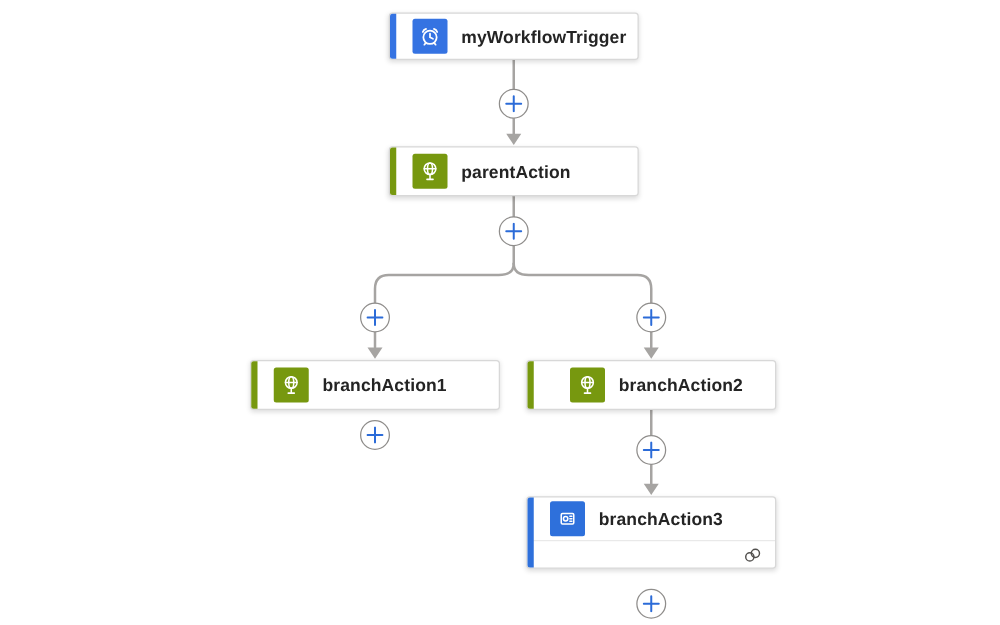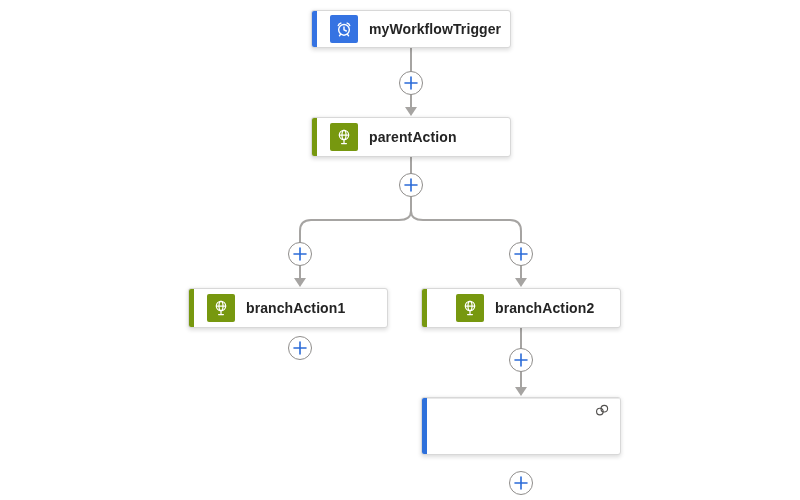--- a/index.html
+++ b/index.html
@@ -129,21 +129,21 @@
         <circle cx="12" cy="9.6" r="5.6"></circle>
         <ellipse cx="12" cy="9.6" rx="2.4" ry="5.6"></ellipse>
         <path d="M6.5 9.6 H17.5"></path>
         <path d="M12 15.2 V19.2"></path>
         <path d="M9.1 19.8 H14.9"></path>
       </svg>
     </div>
     <span class="node-label">parentAction</span>
   </div>
 
-  <div class="node" style="left:188px; top:288px; width:200px; height:40px;">
+  <div class="node" style="left:200px; top:288px; width:200px; height:40px;">
     <div class="accent" style="background-color: rgb(119, 152, 15);"></div>
     <div class="op-icon" style="background-color: rgb(119, 152, 15);">
       <svg width="20" height="20" viewBox="0 0 24 24" fill="none" stroke="#ffffff" stroke-width="1.5" stroke-linecap="round">
         <circle cx="12" cy="9.6" r="5.6"></circle>
         <ellipse cx="12" cy="9.6" rx="2.4" ry="5.6"></ellipse>
         <path d="M6.5 9.6 H17.5"></path>
         <path d="M12 15.2 V19.2"></path>
         <path d="M9.1 19.8 H14.9"></path>
       </svg>
     </div>
@@ -159,20 +159,32 @@
         <path d="M6.5 9.6 H17.5"></path>
         <path d="M12 15.2 V19.2"></path>
         <path d="M9.1 19.8 H14.9"></path>
       </svg>
     </div>
     <span class="node-label">branchAction2</span>
   </div>
 
   <div class="node node-col" style="left:421px; top:397px; width:200px; height:58px;">
     <div class="accent" style="background-color: rgb(46, 112, 219);"></div>
+    <div class="row-title">
+      <div class="op-icon" style="background-color: rgb(46, 112, 219);">
+        <svg width="20" height="20" viewBox="0 0 24 24" fill="none" stroke="#ffffff" stroke-width="1.5" stroke-linecap="round">
+          <rect x="6" y="7" width="12" height="10" rx="1.2"></rect>
+          <circle cx="10.2" cy="12" r="2.1"></circle>
+          <path d="M14.3 9.6 H16.2"></path>
+          <path d="M14.3 12 H16.2"></path>
+          <path d="M14.3 14.4 H16.2"></path>
+        </svg>
+      </div>
+      <span class="node-label">branchAction3</span>
+    </div>
     <div class="row-footer">
       <svg width="16" height="16" viewBox="0 0 18 18" fill="none" stroke="#52504e" stroke-width="1.3">
         <circle cx="6.6" cy="10.7" r="3.7"></circle>
         <circle cx="11.6" cy="7.5" r="3.7"></circle>
       </svg>
     </div>
   </div>
 
   <div class="plus-btn" style="left:399px; top:71px;">
     <svg width="14" height="14" viewBox="0 0 14 14" stroke="#2b6bd8" stroke-width="1.6" stroke-linecap="round">

